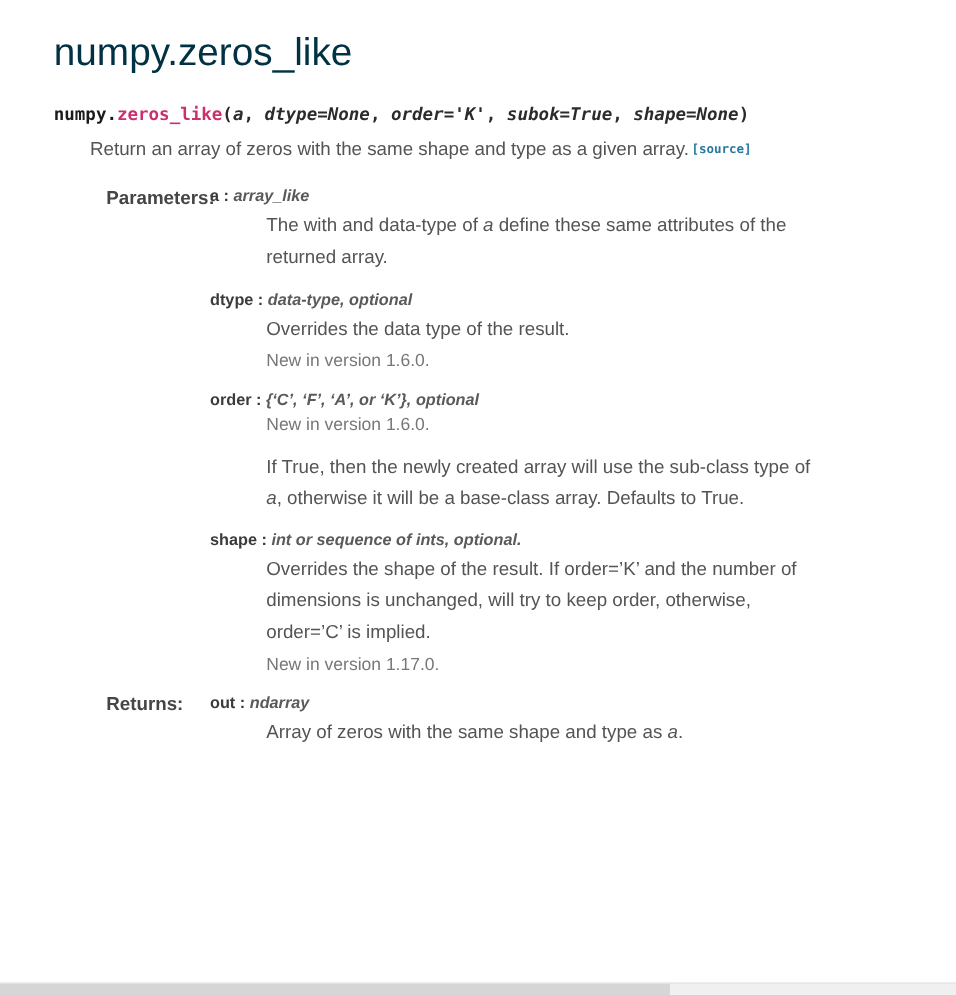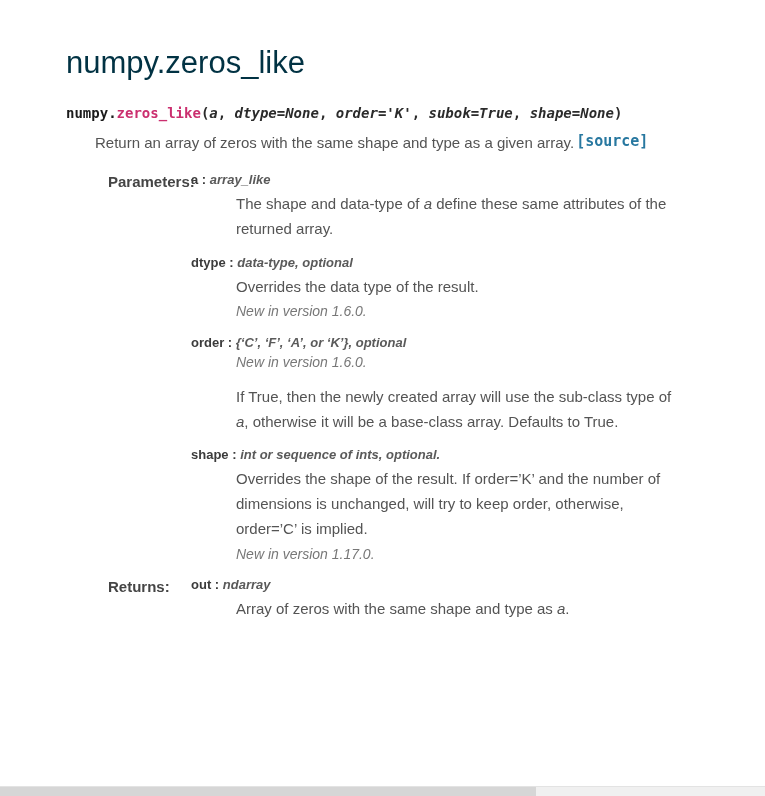--- a/index.html
+++ b/index.html
@@ -4,21 +4,21 @@
 <style>
   * { box-sizing: border-box; margin: 0; padding: 0; }
   html, body { width: 765px; height: 796px; }
   body {
     background: #ffffff;
     font-family: "Liberation Sans", sans-serif;
     color: var(--body-text, #545454);
     overflow: hidden;
     position: relative;
   }
-  .doc { padding: 24px 20px 0 66px; margin-top: 21px; }
+  .doc { padding: 24px 20px 0 43px; }
 
   h1.title {
     font-size: 31px;
     font-weight: 400;
     color: var(--title, #013243);
     letter-spacing: 0;
     margin-bottom: 24px;
   }
 
   .sig {
@@ -35,21 +35,21 @@
 
   .sig-body { margin-left: 29px; }
 
   .summary {
     margin-top: 11px;
     font-size: 15px;
     color: var(--body-text, #545454);
   }
   .source-link {
     font-family: "DejaVu Sans Mono", monospace;
-    font-size: 15px;
+    font-size: 10px;
     font-weight: bold;
     color: var(--source-link, #2878a0);
     text-decoration: none;
     vertical-align: 2px;
     margin-left: 2px;
   }
 
   .field-list {
     margin-top: 21px;
     margin-left: 13px;
@@ -79,21 +79,20 @@
     font-size: 15px;
     line-height: 1.65;
     max-width: 440px;
     color: var(--body-text, #545454);
   }
   .param-desc p.desc em { font-style: italic; }
 
   .version-note {
     margin-top: 2px;
     font-size: 14px;
-    font-style: italic;
     line-height: 1.45;
     color: var(--version-note, #777777);
   }
 
   .hscrollbar {
     position: absolute;
     left: 0; right: 0; bottom: 0;
     height: 10px;
     background: #f0f0f0;
     border-top: 1px solid #e3e3e3;
@@ -120,21 +119,21 @@
 
       <div class="field-list">
 
         <div class="field-label">Parameters:</div>
 
         <div class="field-body">
 
           <div class="param">
             <div class="param-head"><span class="param-name">a</span><span class="param-sep"> : </span><span class="param-type">array_like</span></div>
             <div class="param-desc">
-              <p class="desc"><span>The shape and data-type of </span><em>a</em><span> define these same attributes of the returned array.</span></p>
+              <p class="desc"><span>The with and data-type of </span><em>a</em><span> define these same attributes of the returned array.</span></p>
             </div>
           </div>
 
           <div class="param">
             <div class="param-head"><span class="param-name">dtype</span><span class="param-sep"> : </span><span class="param-type">data-type, optional</span></div>
             <div class="param-desc">
               <p class="desc"><span>Overrides the data type of the result.</span></p>
               <p class="version-note">New in version 1.6.0.</p>
             </div>
           </div>

